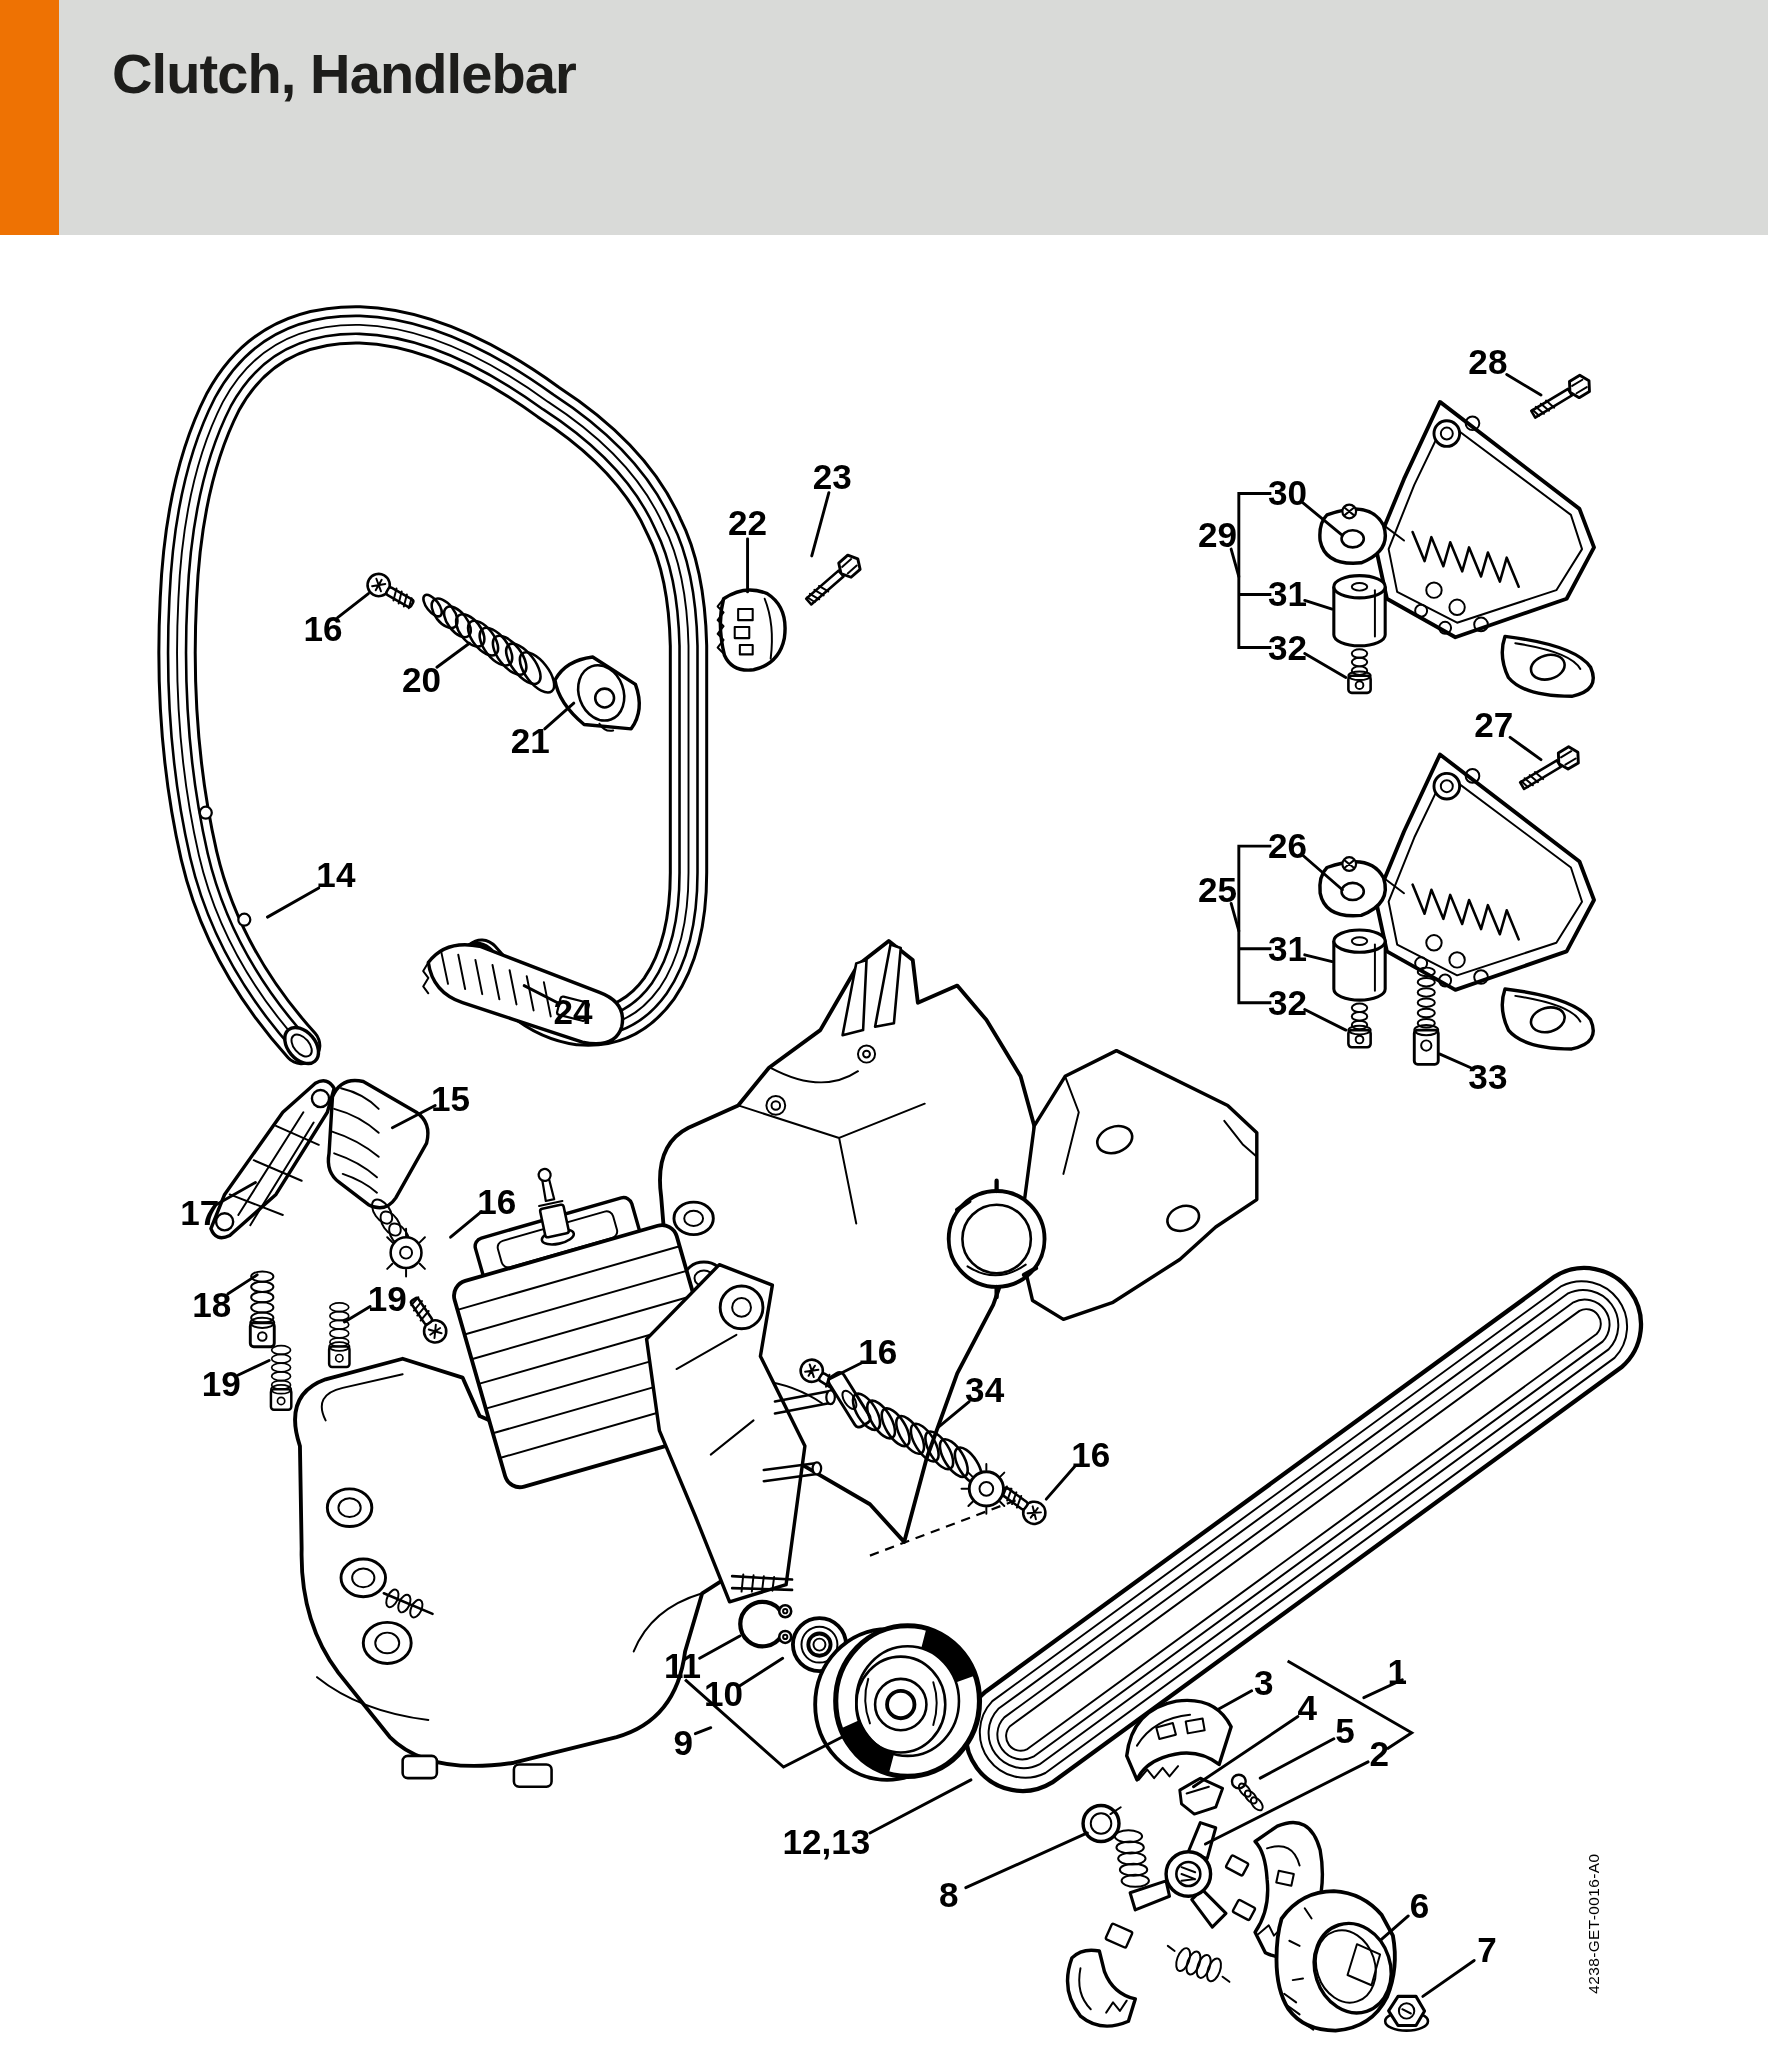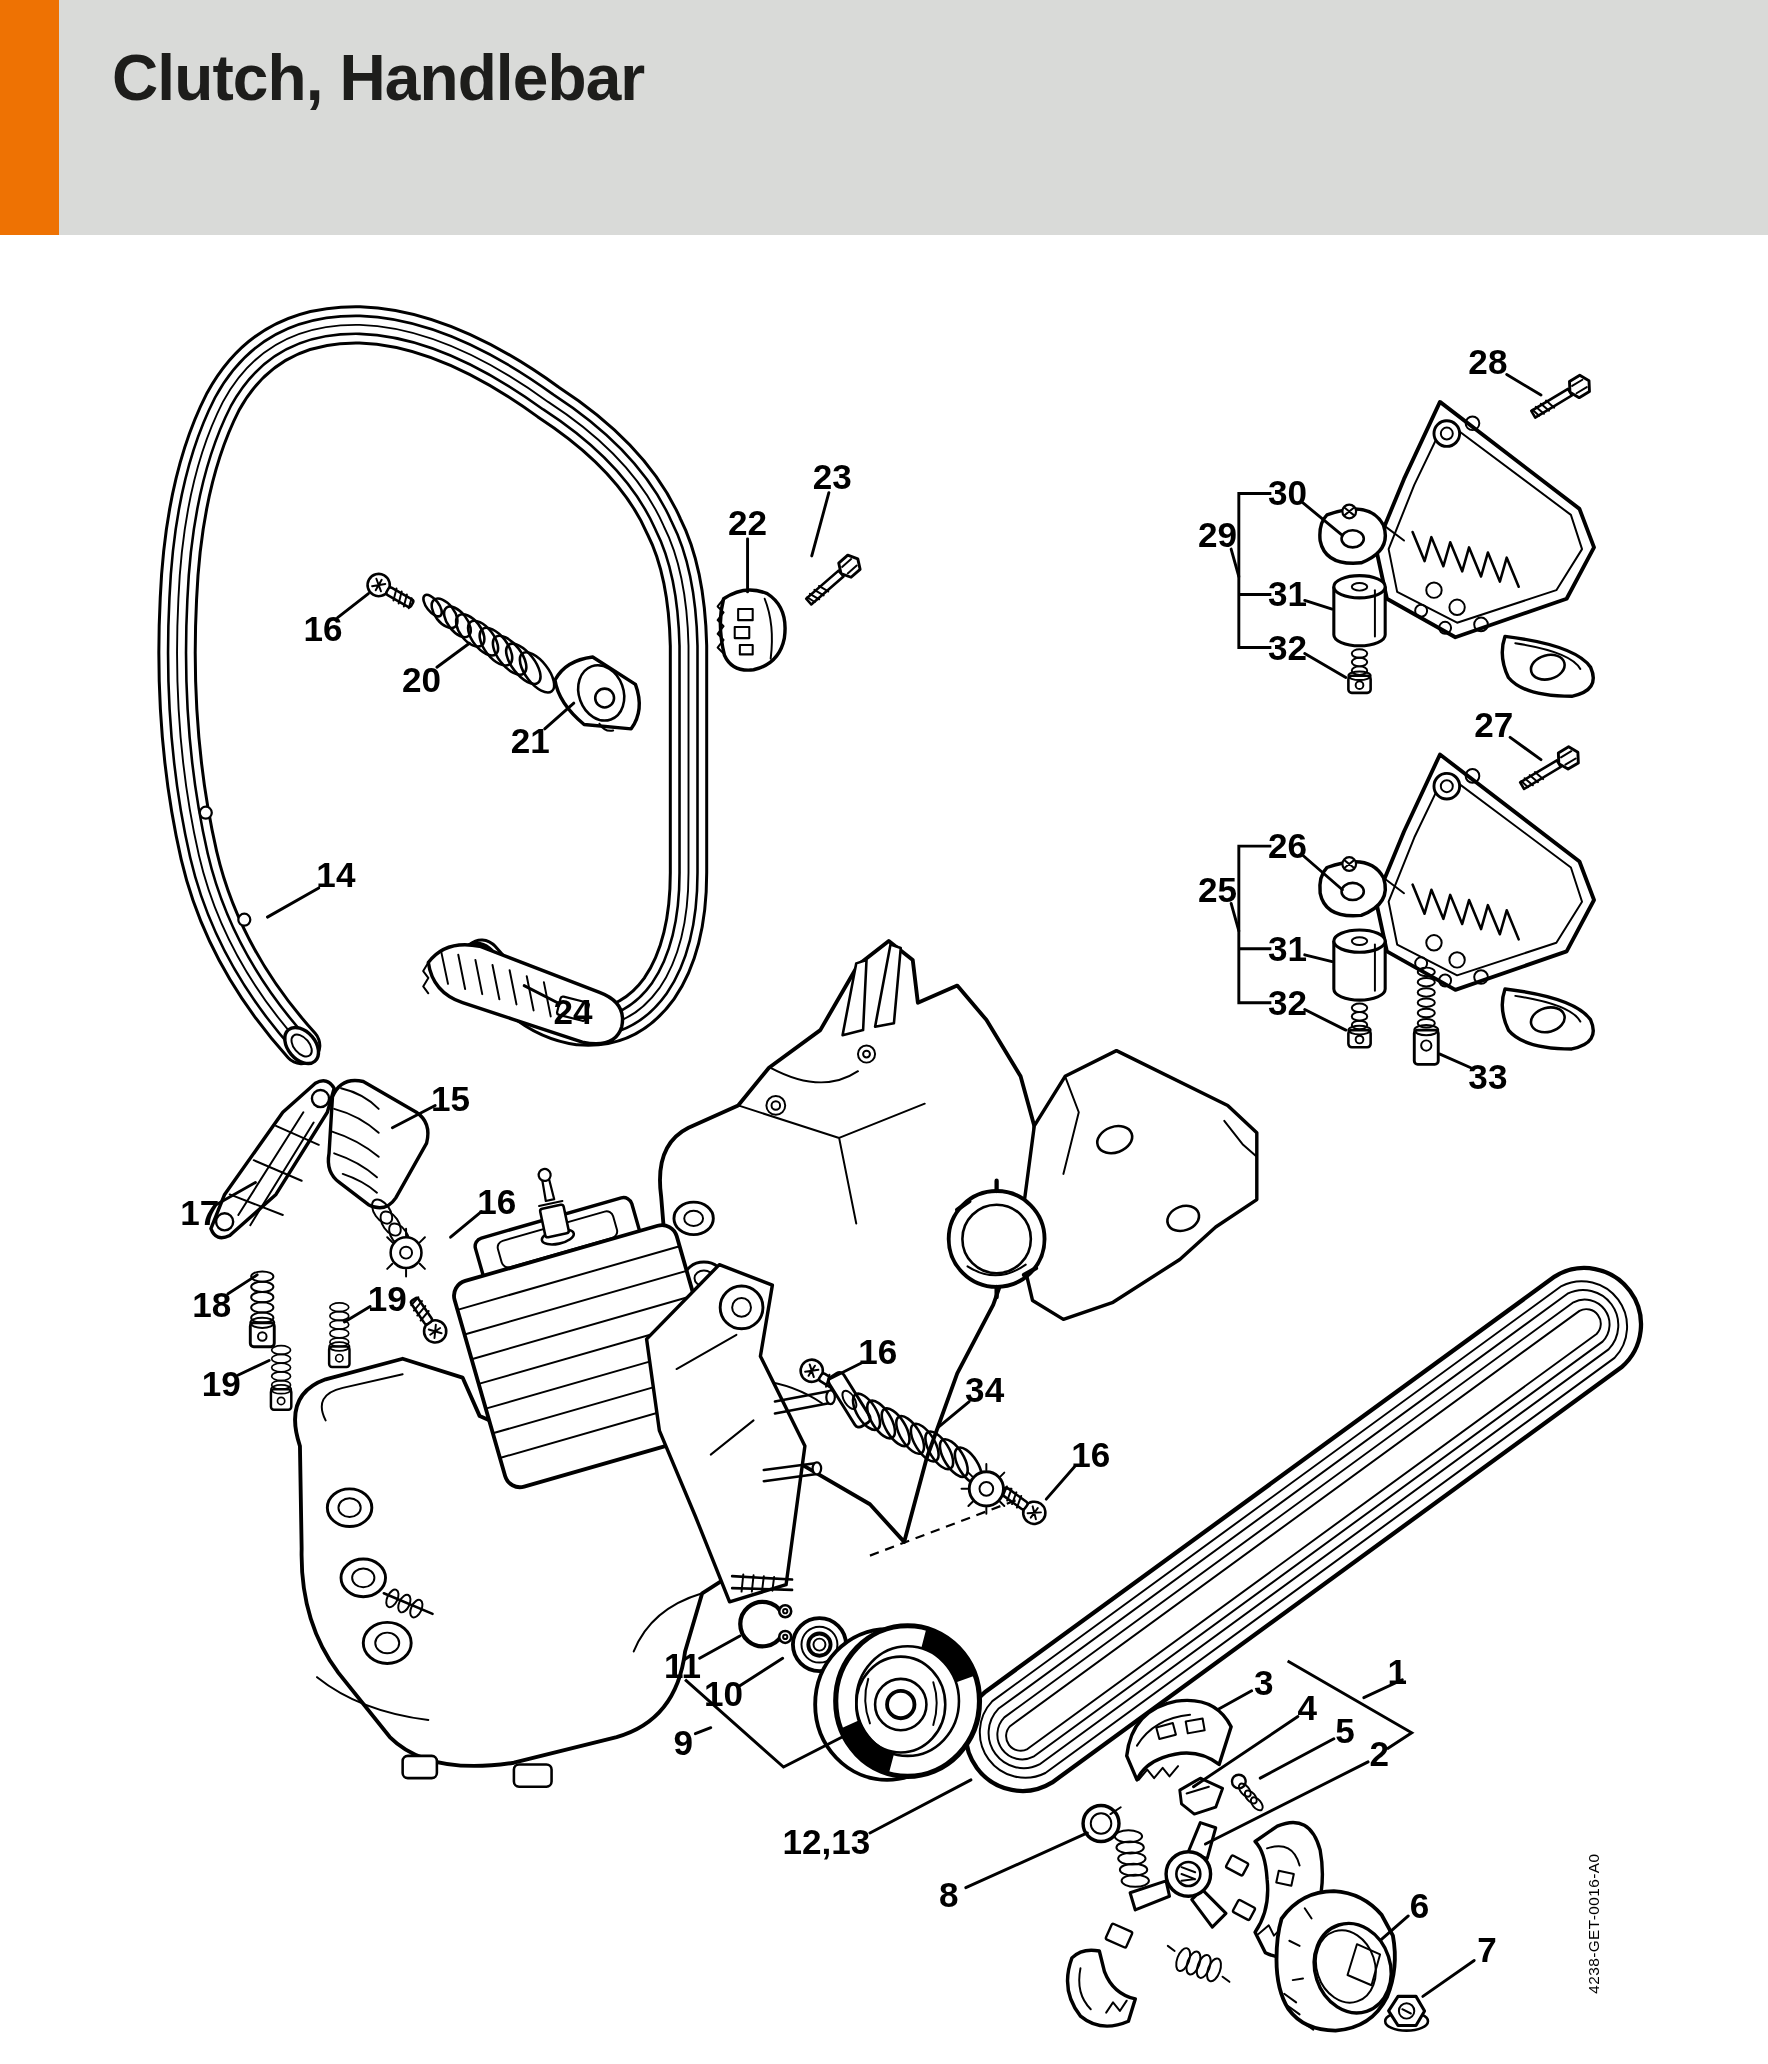--- a/index.html
+++ b/index.html
@@ -1,20 +1,20 @@
 <!DOCTYPE html>
 <html style="font-size:13.7px"><head>
 <meta charset="utf-8">
 <style>
   html,body{margin:0;padding:0;background:#fff;}
   #page{position:relative;width:1769px;height:2065px;background:#fff;overflow:hidden;
         font-family:"Liberation Sans",sans-serif;}
   #header-band{position:absolute;left:0;top:0;width:1769px;height:235px;}
   #accent-bar{position:absolute;left:0;top:0;width:59px;height:235px;}
-  #page-title{position:absolute;left:112px;top:41px;font-size:64px;font-weight:bold;
+  #page-title{position:absolute;left:112px;top:41px;font-size:56px;font-weight:bold;
               color:#1d1d1b;letter-spacing:-0.9px;white-space:nowrap;}
   #diagram{position:absolute;left:0;top:235px;width:1769px;height:1829px;}
   svg{display:block;}
   .ln{stroke:#000;fill:none;stroke-linecap:round;stroke-linejoin:round;} .w3{stroke-width:3;} .w2{stroke-width:2.3;}
   .fw{fill:#fff;stroke:#000;stroke-linejoin:round;}
   .fb{fill:#000;stroke:none;}
   text.callout{font-family:"Liberation Sans",sans-serif;font-weight:bold;font-size:41px;
                fill:#000;text-anchor:middle;}
   .leader{stroke:#000;stroke-width:3.4;fill:none;stroke-linecap:round;}
   .bracketline{stroke:#000;stroke-width:3.4;fill:none;stroke-linejoin:miter;}

